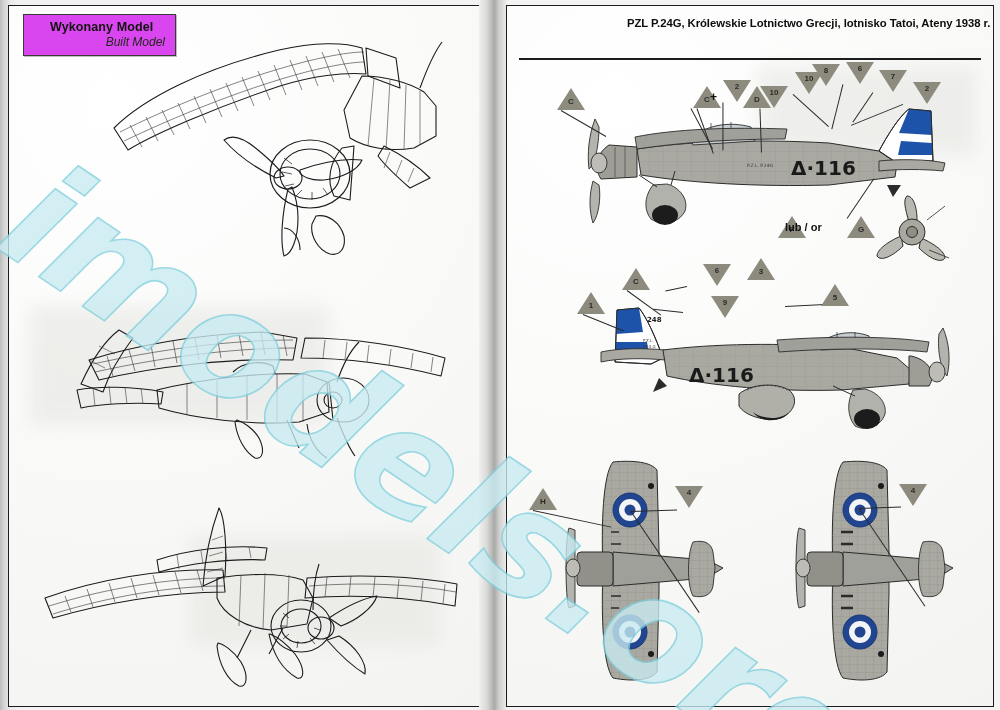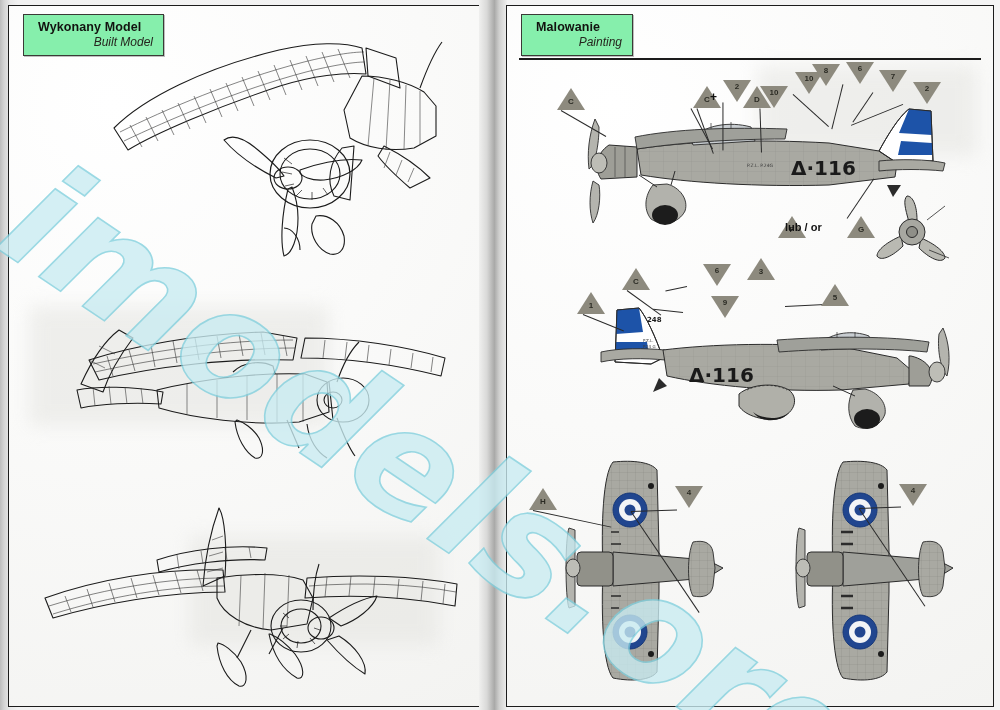--- a/index.html
+++ b/index.html
@@ -30,24 +30,24 @@
   .page-paper{
     position:absolute;inset:0;
     background:
       radial-gradient(circle at 22% 14%,#ffffff 0%,#fafaf9 45%,#f3f3f1 100%);
   }
   .smudge{position:absolute;background:#e4e4e0;filter:blur(9px);opacity:.55;}
 
   
   .hdr-badge{
     position:absolute;
-    background:#86efac;
+    background:#d946ef;
     border:1.5px solid #3a3a36;
     color:#12120f;
-    padding:5px 10px 6px 14px;
+    padding:5px 10px 6px 26px;
     line-height:1.18;
     box-shadow:1px 1px 0 rgba(0,0,0,.25);
   }
   .hdr-badge .pl{font-weight:bold;font-size:12.5px;letter-spacing:.1px;}
   .hdr-badge .en{font-style:italic;font-size:12px;color:#26261f;text-align:right;}
 
   .hdr-title{position:absolute;color:#0d0d0d;line-height:1.34;}
   .hdr-title .pl{font-weight:bold;font-size:11.3px;letter-spacing:-.05px;white-space:nowrap;}
   .hdr-title .en{font-style:italic;font-size:10.8px;white-space:nowrap;color:#1a1a1a;}
 
@@ -323,26 +323,23 @@
     </svg>
   </div>
 </div>
 
 <div class="gutter"></div>
 
 <div class="page" id="page-right">
   <div class="page-paper"></div>
   <div class="smudge" style="left:250px;top:60px;width:220px;height:90px;"></div>
 
-  <div class="hdr-badge" style="left:14px;top:8px;width:86px;">
-    <div class="pl">Malowanie</div>
-    <div class="en">Painting</div>
-  </div>
 
   <div class="hdr-title" style="left:120px;top:10px;">
+    <div class="pl">PZL P.24G, Królewskie Lotnictwo Grecji, lotnisko Tatoi, Ateny 1938 r.</div>
   </div>
   <div class="hdr-rule" style="left:12px;top:52px;width:462px;"></div>
 
   <div class="art" style="left:72px;top:95px;">
     <svg width="385" height="150" viewBox="0 0 385 150">
       <defs>
         <pattern id="pnl" width="14" height="10" patternUnits="userSpaceOnUse">
           <path d="M0,0 H14 M0,0 V10" stroke="#6d6d68" stroke-width=".35" fill="none"></path>
         </pattern>
       </defs>

